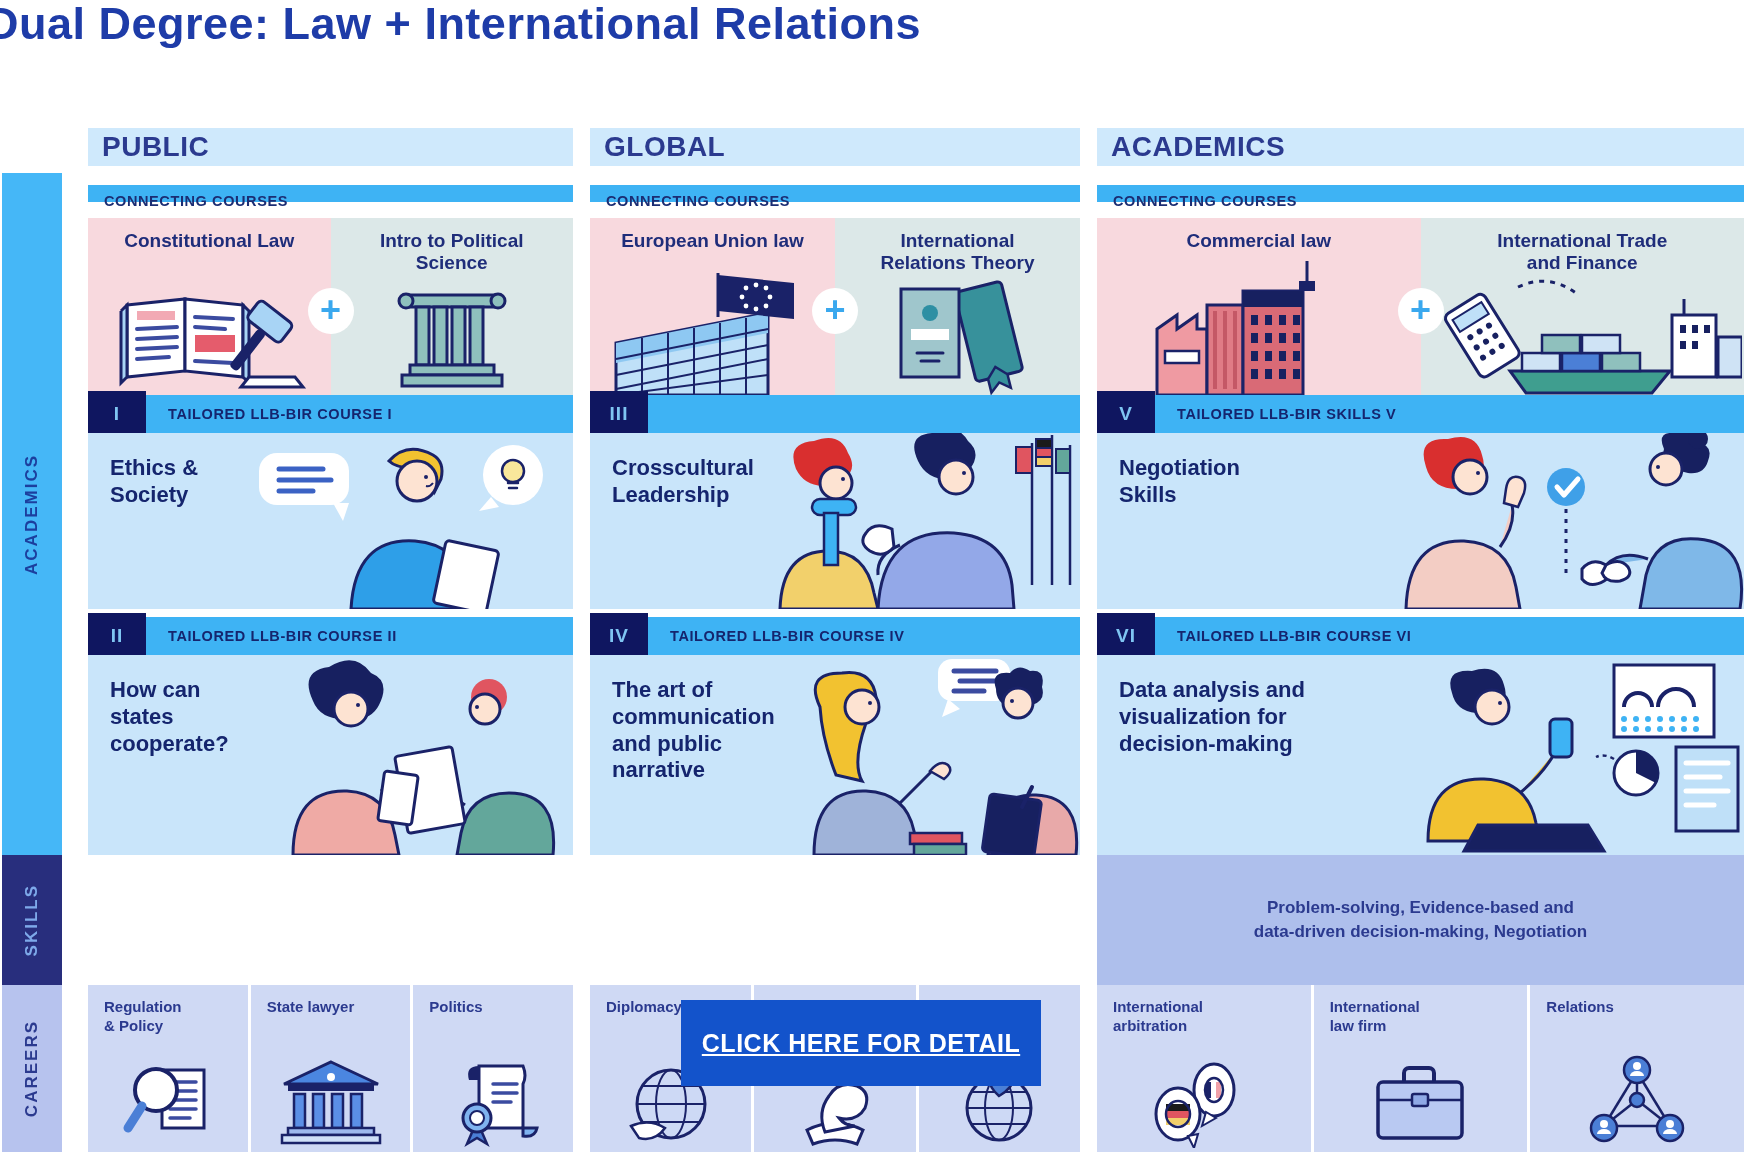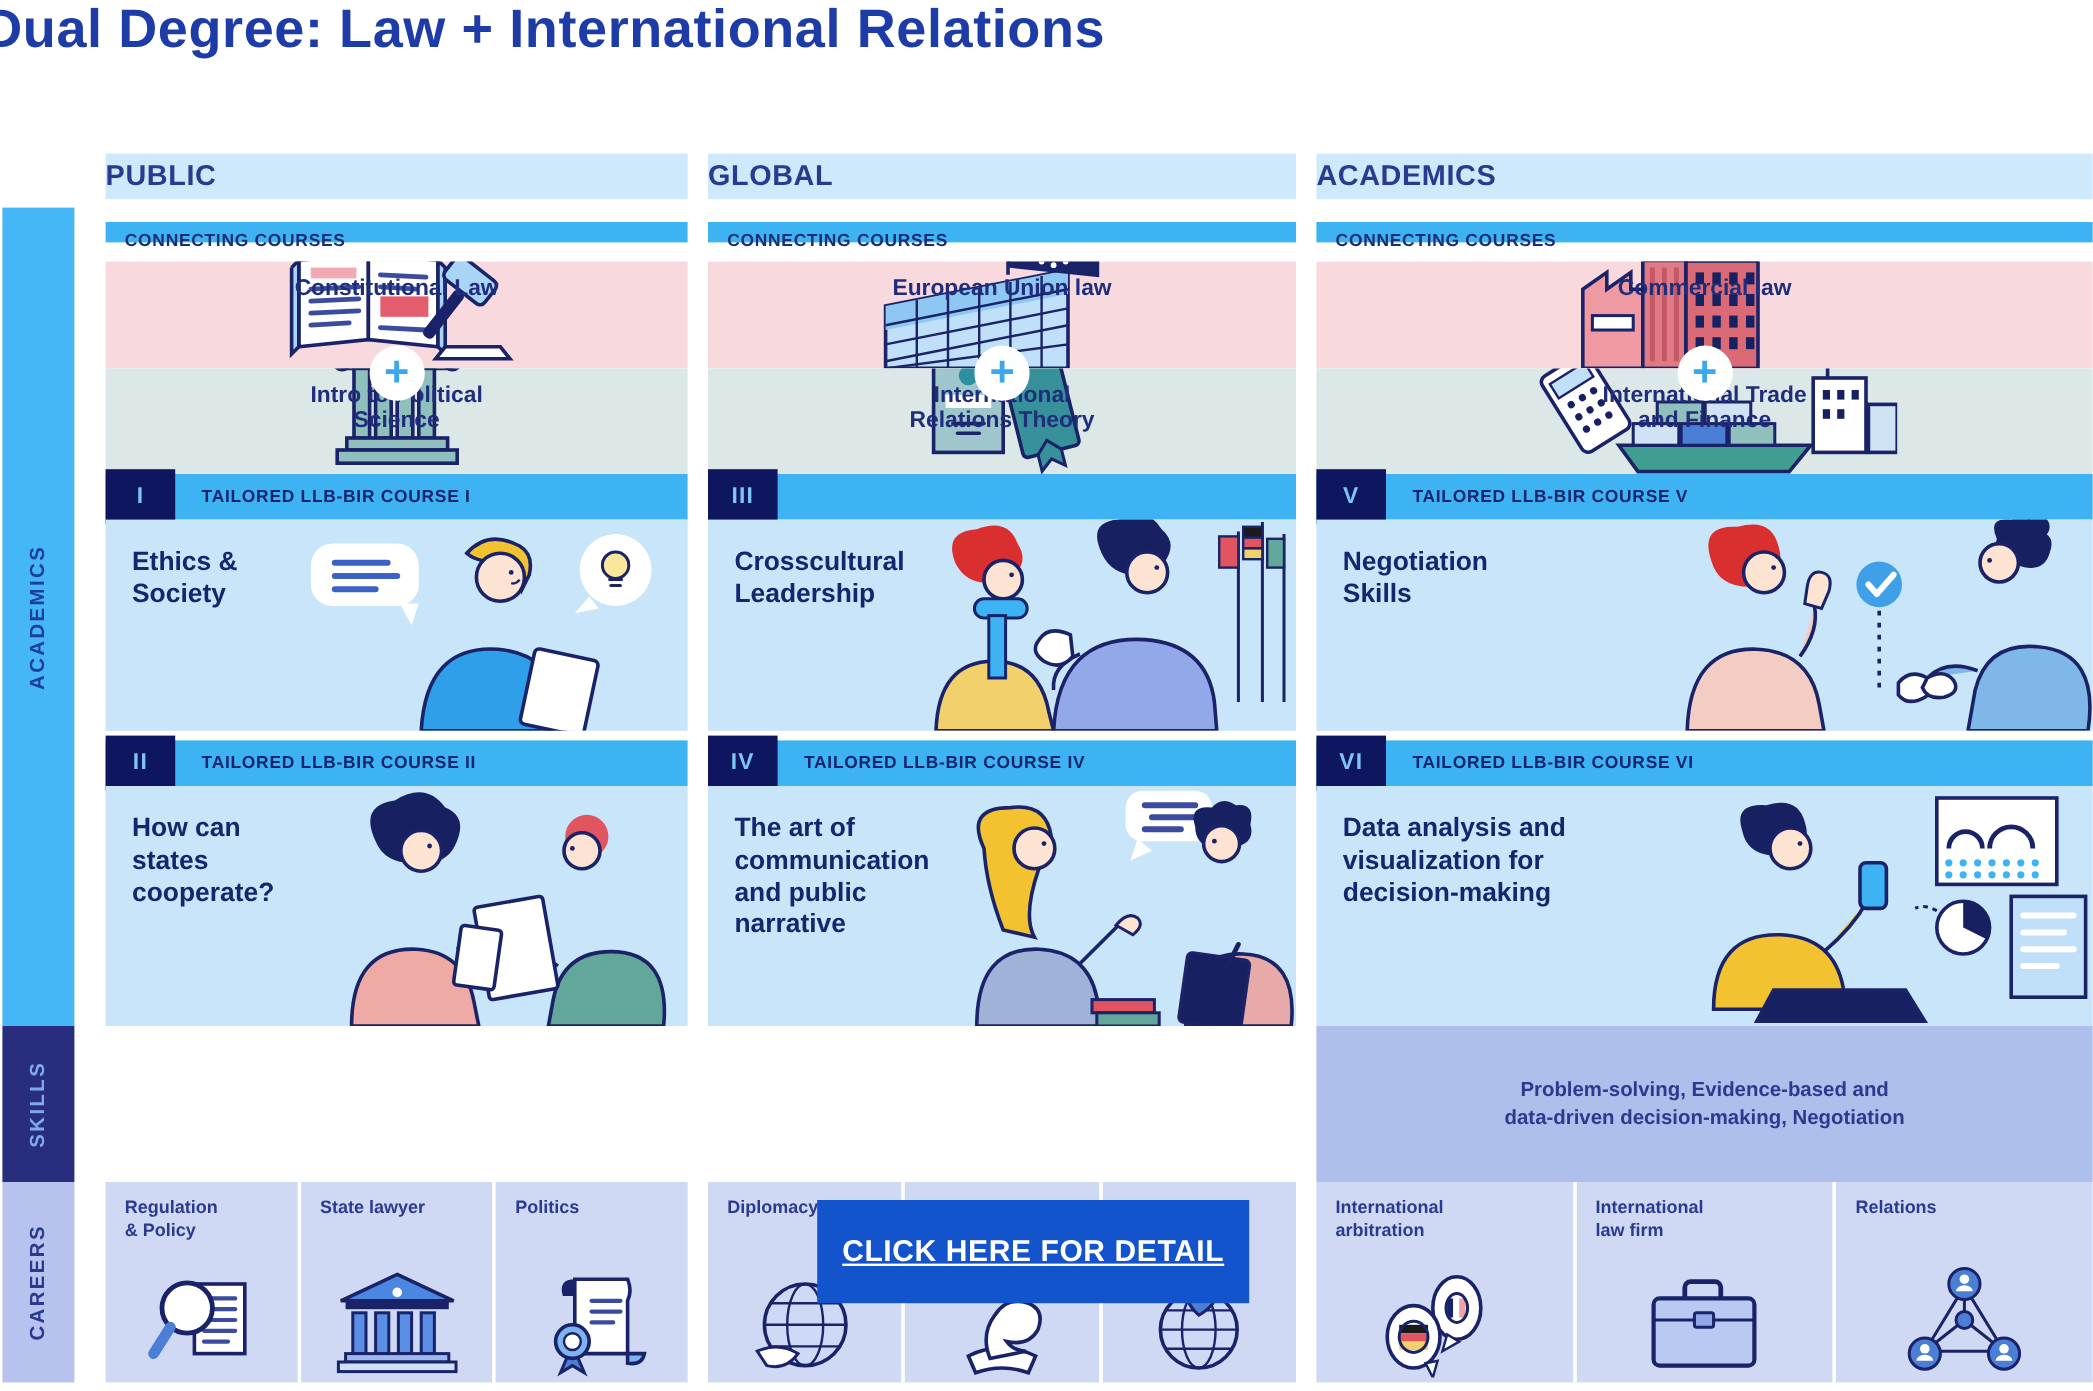--- a/index.html
+++ b/index.html
@@ -19,24 +19,24 @@
   .side-academics{top:173px;height:682px;background:#45b7f7;color:#1c3f9e;}
   .side-skills{top:855px;height:130px;background:#282e7d;color:#7ea9ea;}
   .side-careers{top:985px;height:167px;background:#b7c3ee;color:#2b3a8f;}
   .v-label{writing-mode:vertical-rl;transform:rotate(180deg);font-weight:700;font-size:17px;letter-spacing:2px;}
   
   .col{position:absolute;top:128px;height:1024px;}
   .col0{left:88px;width:485px;}
   .col1{left:590px;width:490px;}
   .col2{left:1097px;width:647px;}
   .band-header{position:absolute;left:0;right:0;top:0;height:38px;background:#cfe9fc;
-    color:#2b3a8f;font-weight:700;font-size:24px;line-height:38px;padding-left:0;letter-spacing:.5px;box-sizing:border-box;}
+    color:#2b3a8f;font-weight:700;font-size:28px;line-height:38px;padding-left:14px;letter-spacing:.5px;box-sizing:border-box;}
   .bar-connecting{position:absolute;left:0;right:0;top:57px;height:17px;background:#3eb3f4;
     color:#1b2d73;font-weight:800;font-size:14.5px;line-height:33px;padding-left:16px;letter-spacing:.6px;box-sizing:border-box;}
-  .panels{position:absolute;left:0;right:0;top:90px;height:177px;display:flex;flex-direction:column;}
+  .panels{position:absolute;left:0;right:0;top:90px;height:177px;display:flex;}
   .panel{flex:1;position:relative;overflow:hidden;}
   .panel-a{background:#f8d9de;}
   .panel-b{background:#dce8e8;}
   .panel-title{text-align:center;padding-top:12px;font-weight:800;font-size:19px;color:#1f2d7a;
     white-space:pre-line;line-height:1.15;position:relative;z-index:2;}
   .panel-icon{position:absolute;bottom:0;left:50%;transform:translateX(-50%);}
   .plus-circle{position:absolute;left:50%;top:70px;transform:translateX(-50%);
     width:46px;height:46px;border-radius:50%;background:#ffffff;color:#3aa8ee;
     font-size:36px;font-weight:800;text-align:center;line-height:44px;z-index:5;}
   .course-bar{position:absolute;left:0;right:0;height:38px;background:#3eb3f4;}
@@ -511,21 +511,21 @@
           </g>
           <rect x="296" y="78" width="24" height="40" fill="#cfe3f5" stroke="#1a2268" stroke-width="3"></rect>
         </svg>
       </span>
     </div>
     <div class="plus-circle">+</div>
   </div>
 
   <div class="course-bar bar1">
     <div class="badge">V</div>
-    <span class="course-bar-label">TAILORED LLB-BIR COURSE V</span>
+    <span class="course-bar-label">TAILORED LLB-BIR SKILLS V</span>
   </div>
   <div class="content content1">
     <div class="course-title">Negotiation
 Skills</div>
     <span class="scene">
       <svg width="430" height="184" viewBox="0 0 430 184">
         <path d="M112 42 q-10 -30 22 -28 q28 -8 34 16 q6 18 -8 26 l-16 8 q-26 0 -32 -22 z" fill="#d92f2f"></path>
         <circle cx="156" cy="52" r="17" fill="#fde3d2" stroke="#1a2268" stroke-width="3"></circle>
         <circle cx="164" cy="48" r="2" fill="#1a2268"></circle>
         <path d="M92 184 q2 -70 58 -68 q44 2 52 46 l4 22 z" fill="#f3cdc4" stroke="#1a2268" stroke-width="3"></path>

